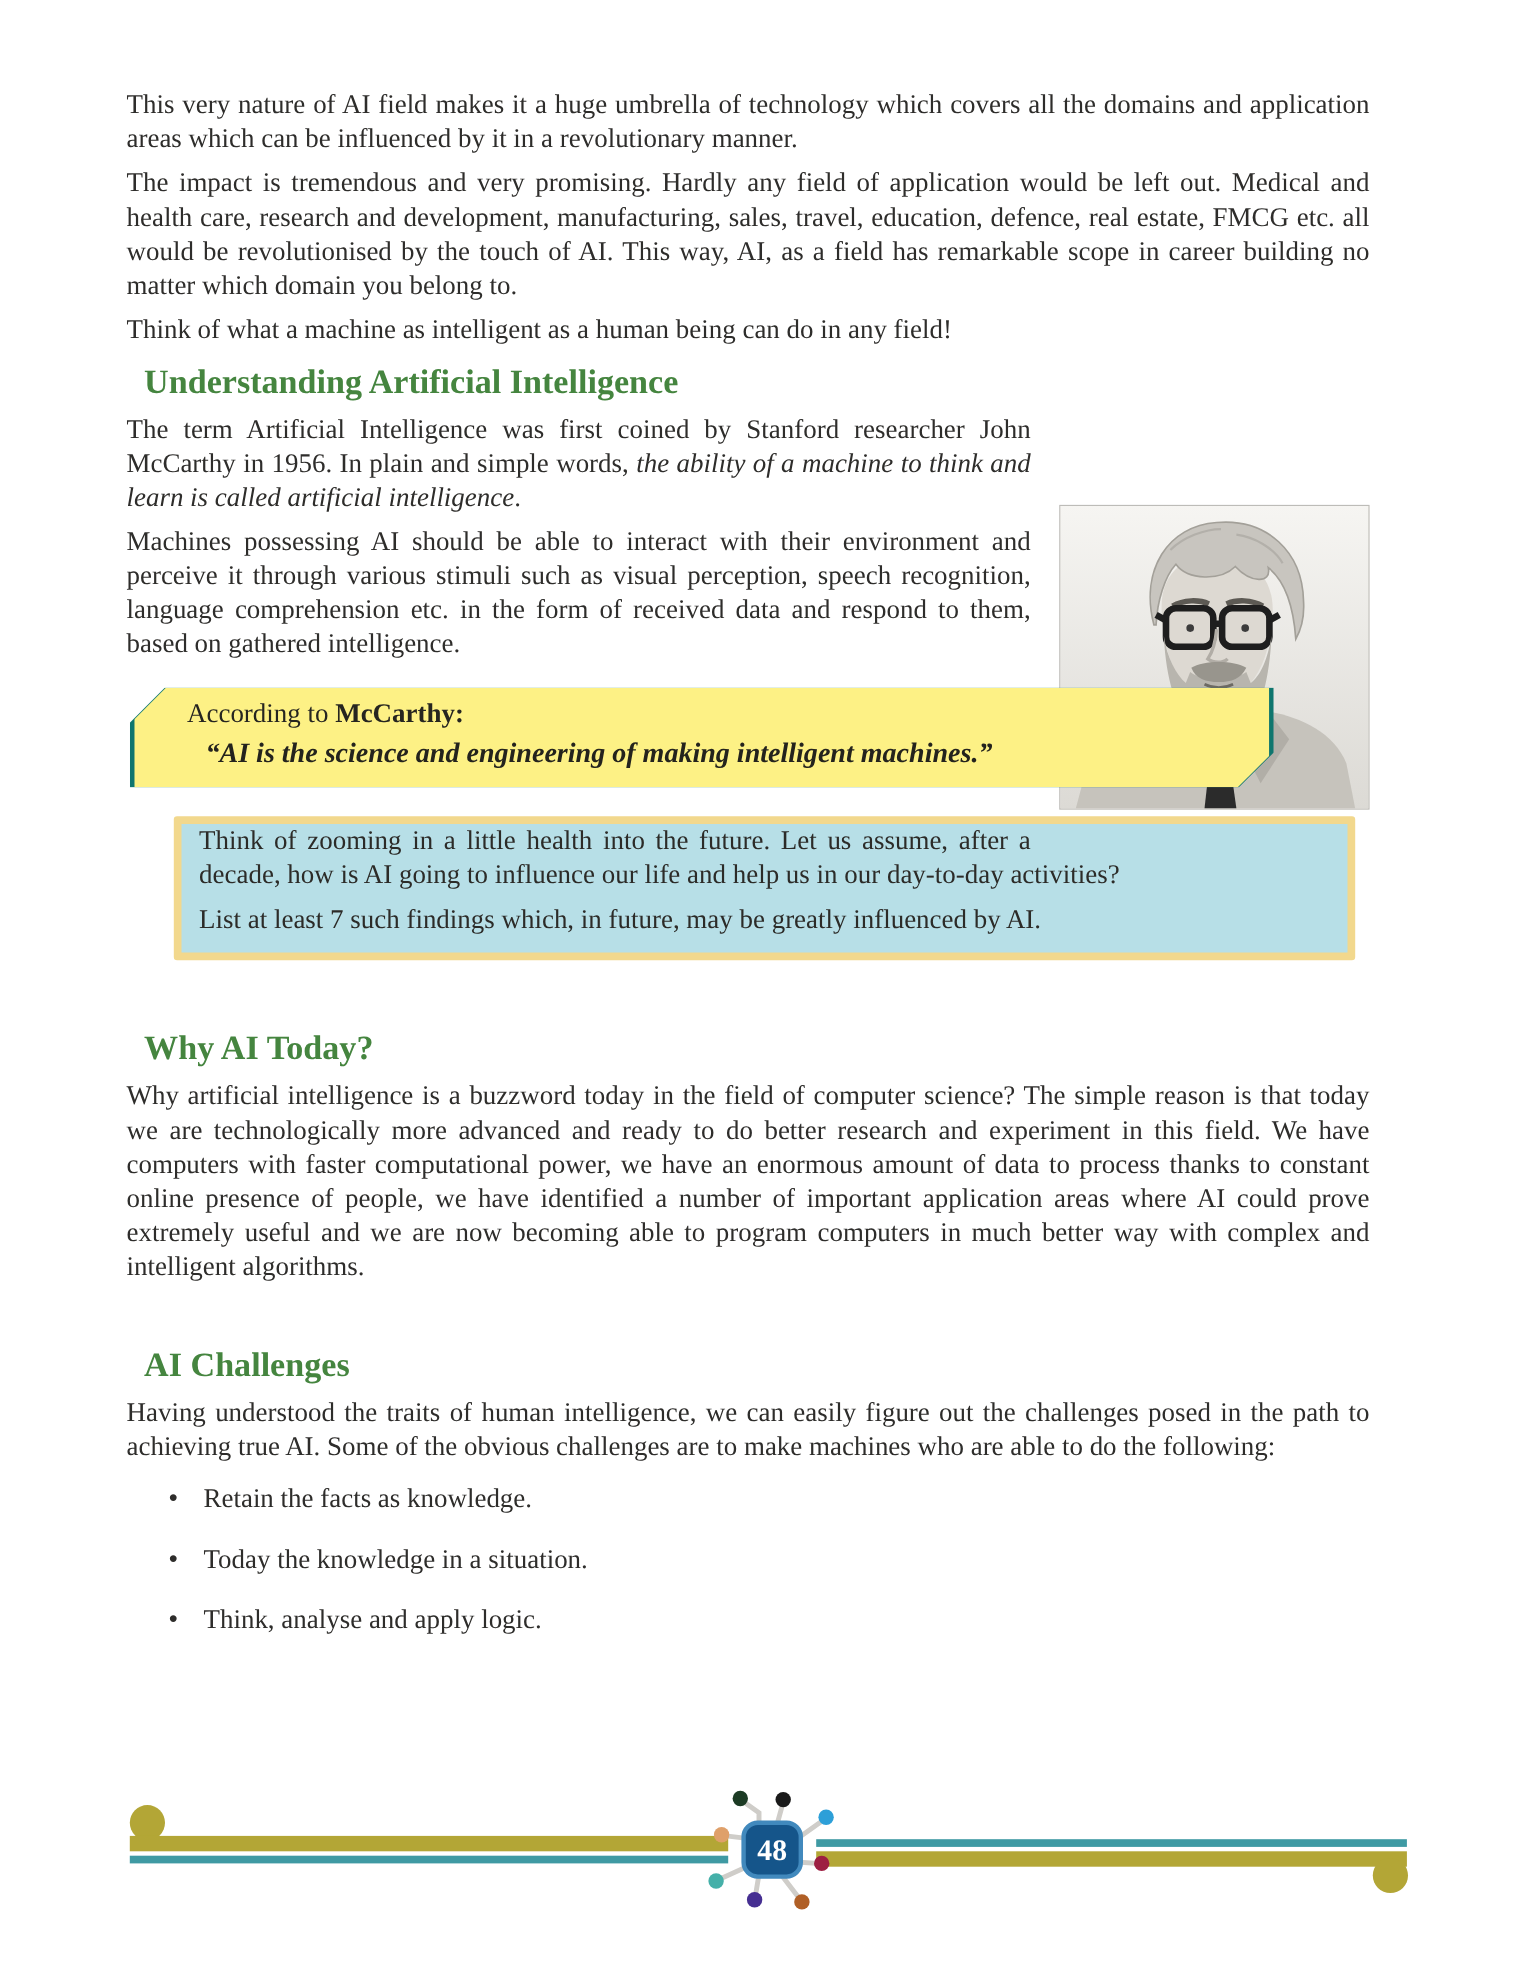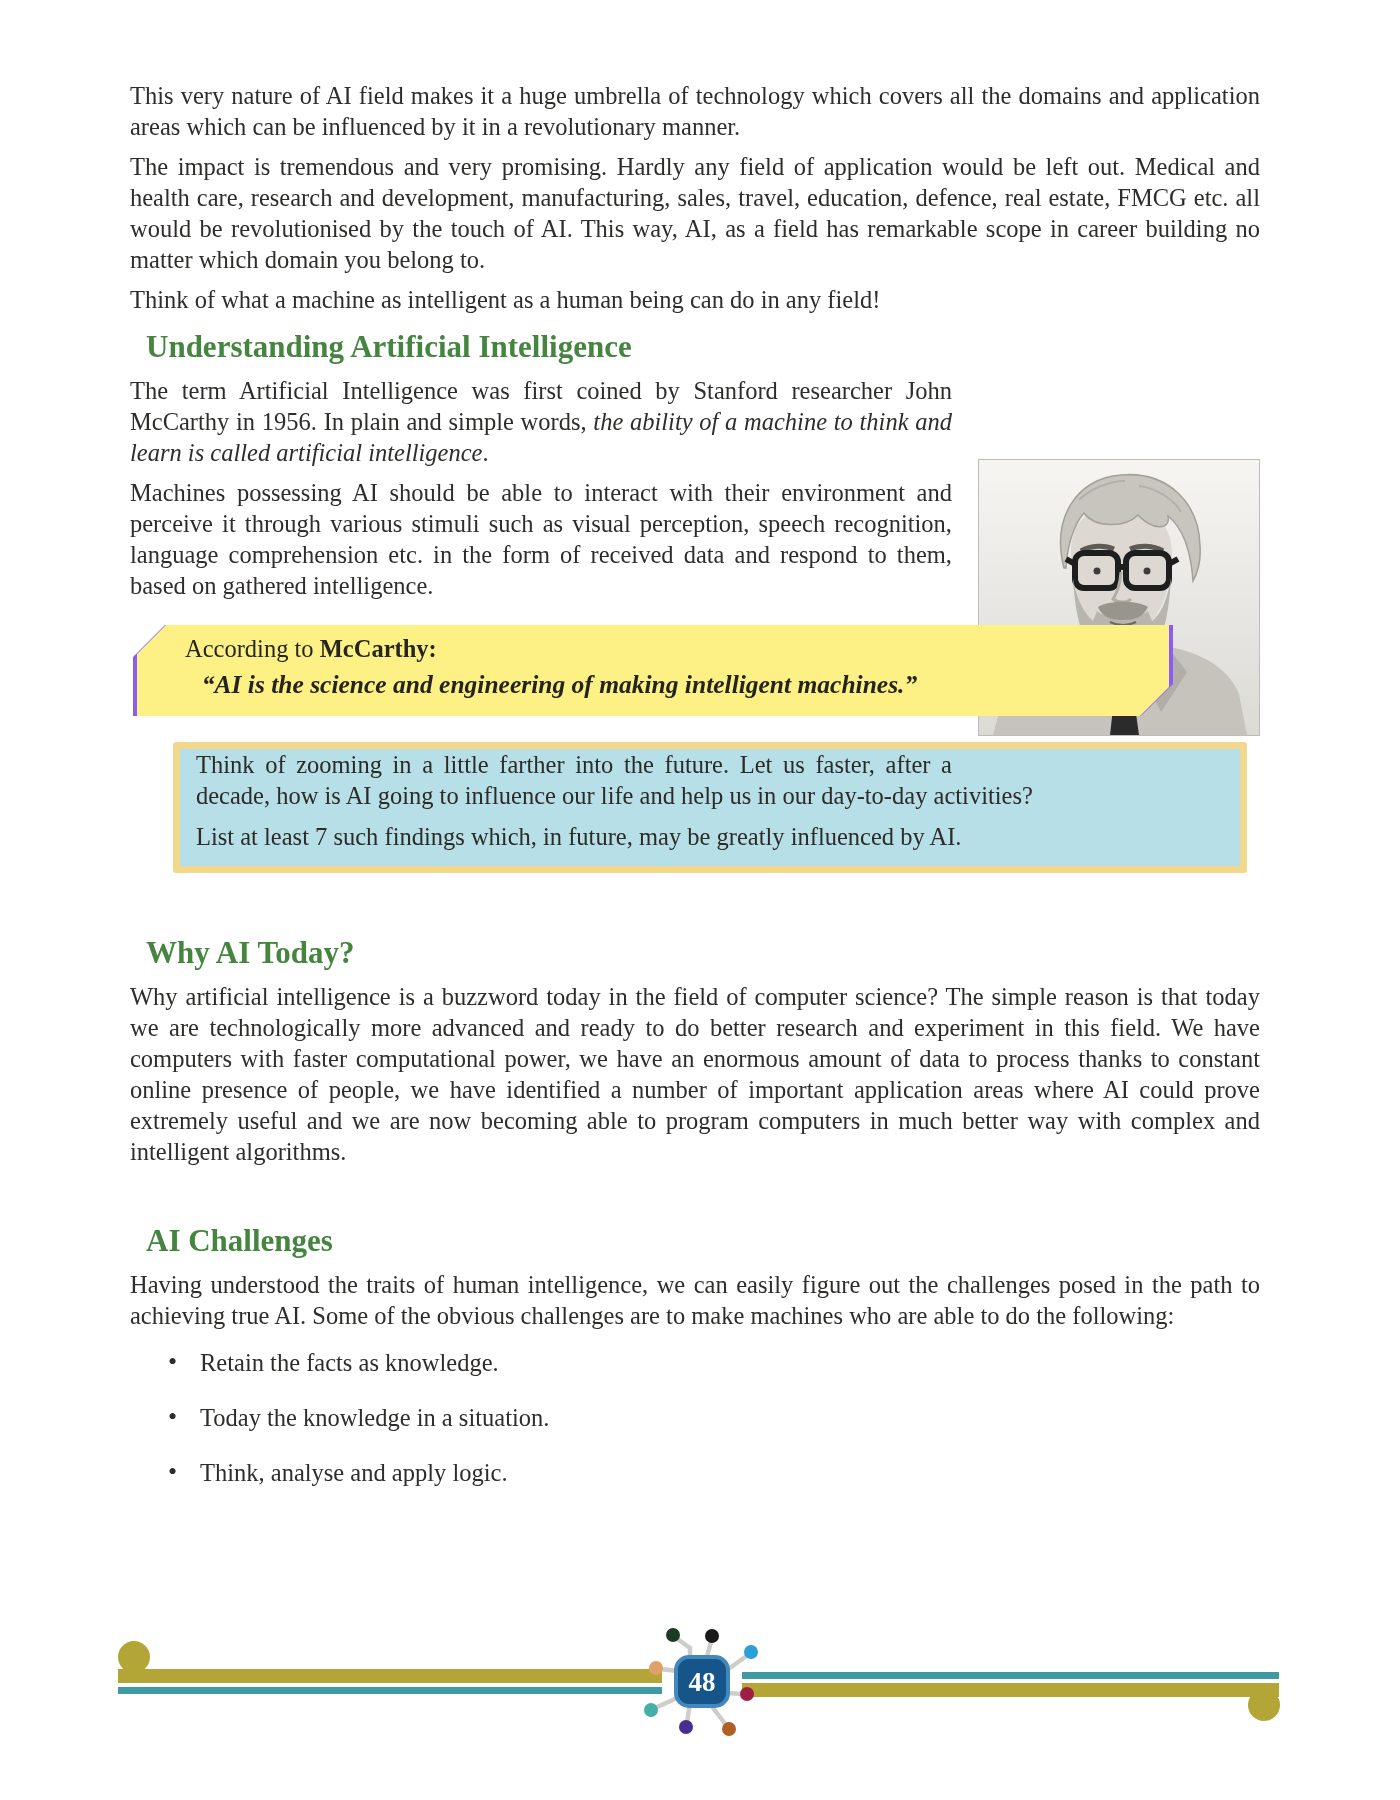--- a/index.html
+++ b/index.html
@@ -1,34 +1,34 @@
 <!DOCTYPE html>
 <html><head>
 <meta charset="utf-8">
 <style>
   html,body{margin:0;padding:0;}
   body{
     width:1400px;height:1800px;position:relative;background:#ffffff;
     font-family:"Liberation Serif","DejaVu Serif",serif;color:#2e2d2b;
     overflow:hidden;
   }
-  .content{position:absolute;left:130px;top:80px;width:1130px;}
+  .content{position:absolute;left:115px;top:80px;width:1130px;}
   p.body{font-size:24.5px;line-height:31px;text-align:justify;margin:0 0 9px 0;}
   p.noj{text-align:left;}
   h2.sect{font-size:31px;line-height:36px;color:#45853f;margin:14px 0 10px 16px;font-weight:bold;}
   .it{font-style:italic;}
   .photo{
     float:right;width:282px;height:277px;margin:84px 0 16px 26px;
     border:1px solid #bdbcb8;background:#edebe7;box-sizing:border-box;
   }
   .photo svg{display:block;width:100%;height:100%;}
 
   
   .mbox-outer{
-    margin:24px 0 0 3px;width:1040px;background:#8b5cf6;
+    margin:24px 0 0 3px;width:1040px;background:#0f766e;
     clip-path:polygon(32px 0, 100% 0, 100% calc(100% - 32px), calc(100% - 32px) 100%, 0 100%, 0 32px);
   }
   .mbox-inner{
     background:#fdf185;margin:4px;
     clip-path:polygon(29px 0, 100% 0, 100% calc(100% - 29px), calc(100% - 29px) 100%, 0 100%, 0 29px);
     padding:9px 30px 15px 30px;box-sizing:border-box;
   }
   .mbox-lead{font-size:24.5px;line-height:30px;padding-left:18px;color:#262520;}
   .mbox-lead b{font-weight:bold;}
   .mbox-quote{font-size:25.5px;line-height:33px;font-weight:bold;font-style:italic;text-align:center;color:#24231d;margin-top:4px;}
@@ -121,21 +121,21 @@
   <p class="body">Machines possessing AI should be able to interact with their environment and perceive it through various stimuli such as visual perception, speech recognition, language comprehension etc. in the form of received data and respond to them, based on gathered intelligence.</p>
 
   <div class="mbox-outer">
     <div class="mbox-inner">
       <div class="mbox-lead"><span>According to </span><b>McCarthy:</b></div>
       <div class="mbox-quote">“AI is the science and engineering of making intelligent machines.”</div>
     </div>
   </div>
 
   <div class="activity">
-    <p>Think of zooming in a little farther into the future. Let us faster, after a decade, how is AI going to influence our life and help us in our day-to-day activities?</p>
+    <p>Think of zooming in a little health into the future. Let us assume, after a decade, how is AI going to influence our life and help us in our day-to-day activities?</p>
     <p style="margin-bottom:2px;">List at least 7 such findings which, in future, may be greatly influenced by AI.</p>
   </div>
 
   <h2 class="sect" style="margin-top:62px;">Why AI Today?</h2>
   <p class="body">Why artificial intelligence is a buzzword today in the field of computer science? The simple reason is that today we are technologically more advanced and ready to do better research and experiment in this field. We have computers with faster computational power, we have an enormous amount of data to process thanks to constant online presence of people, we have identified a number of important application areas where AI could prove extremely useful and we are now becoming able to program computers in much better way with complex and intelligent algorithms.</p>
 
   <h2 class="sect" style="margin-top:56px;">AI Challenges</h2>
   <p class="body">Having understood the traits of human intelligence, we can easily figure out the challenges posed in the path to achieving true AI. Some of the obvious challenges are to make machines who are able to do the following:</p>
 
   <ul class="chal">

